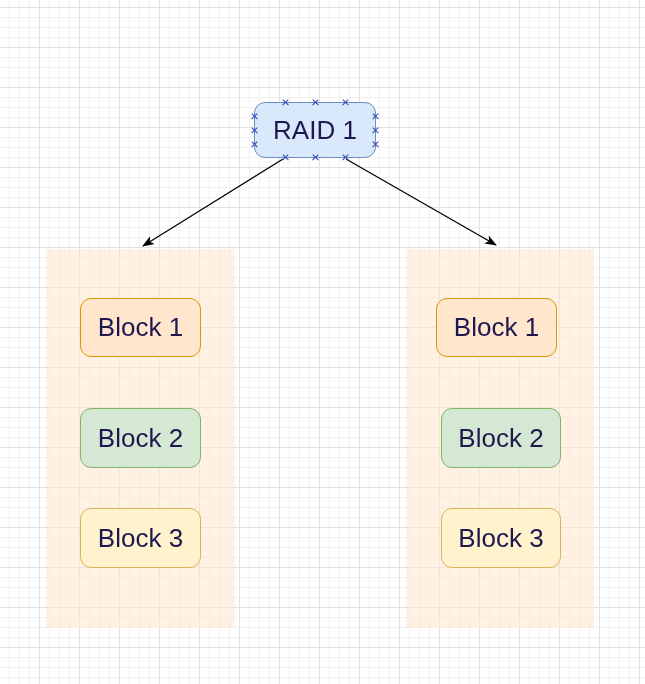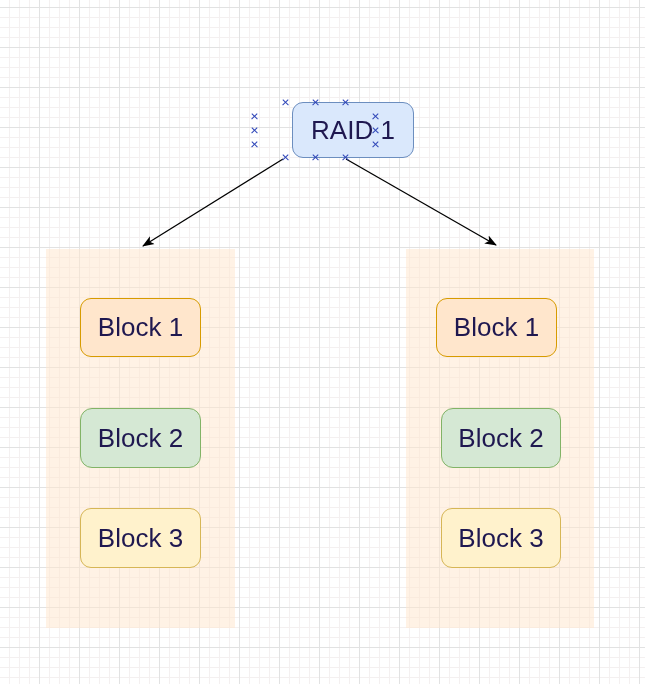--- a/index.html
+++ b/index.html
@@ -27,24 +27,24 @@
   .node{
     position:absolute;
     display:flex;align-items:center;justify-content:center;
     border:1.5px solid;border-radius:11px;
     box-sizing:border-box;
     font-size:26px;color:#1f1850;
     white-space:nowrap;
   }
   .raid{
     left:254px;top:102px;width:122px;height:56px;
-    background:#dae8fc;border-color:#6c8ebf;margin-left:38px;
+    background:#dae8fc;border-color:#6c8ebf;
   }
   .b1{background:#ffe6cc;border-color:#d79b00;}
-  .b2{background:#d5e8d4;border-color:#82b366;border-radius:12px;}
+  .b2{background:#d5e8d4;border-color:#82b366;}
   .b3{background:#fff2cc;border-color:#d6b656;text-align:center;}
   .m1-b1{left:80px;top:298px;width:121px;height:59px;}
   .m1-b2{left:80px;top:408px;width:121px;height:60px;}
   .m1-b3{left:80px;top:508px;width:121px;height:60px;}
   .m2-b1{left:436px;top:298px;width:121px;height:59px;}
   .m2-b2{left:441px;top:408px;width:120px;height:60px;}
   .m2-b3{left:441px;top:508px;width:120px;height:60px;}
   .edges{
     position:absolute;left:0;top:0;width:645px;height:684px;
     pointer-events:none;

